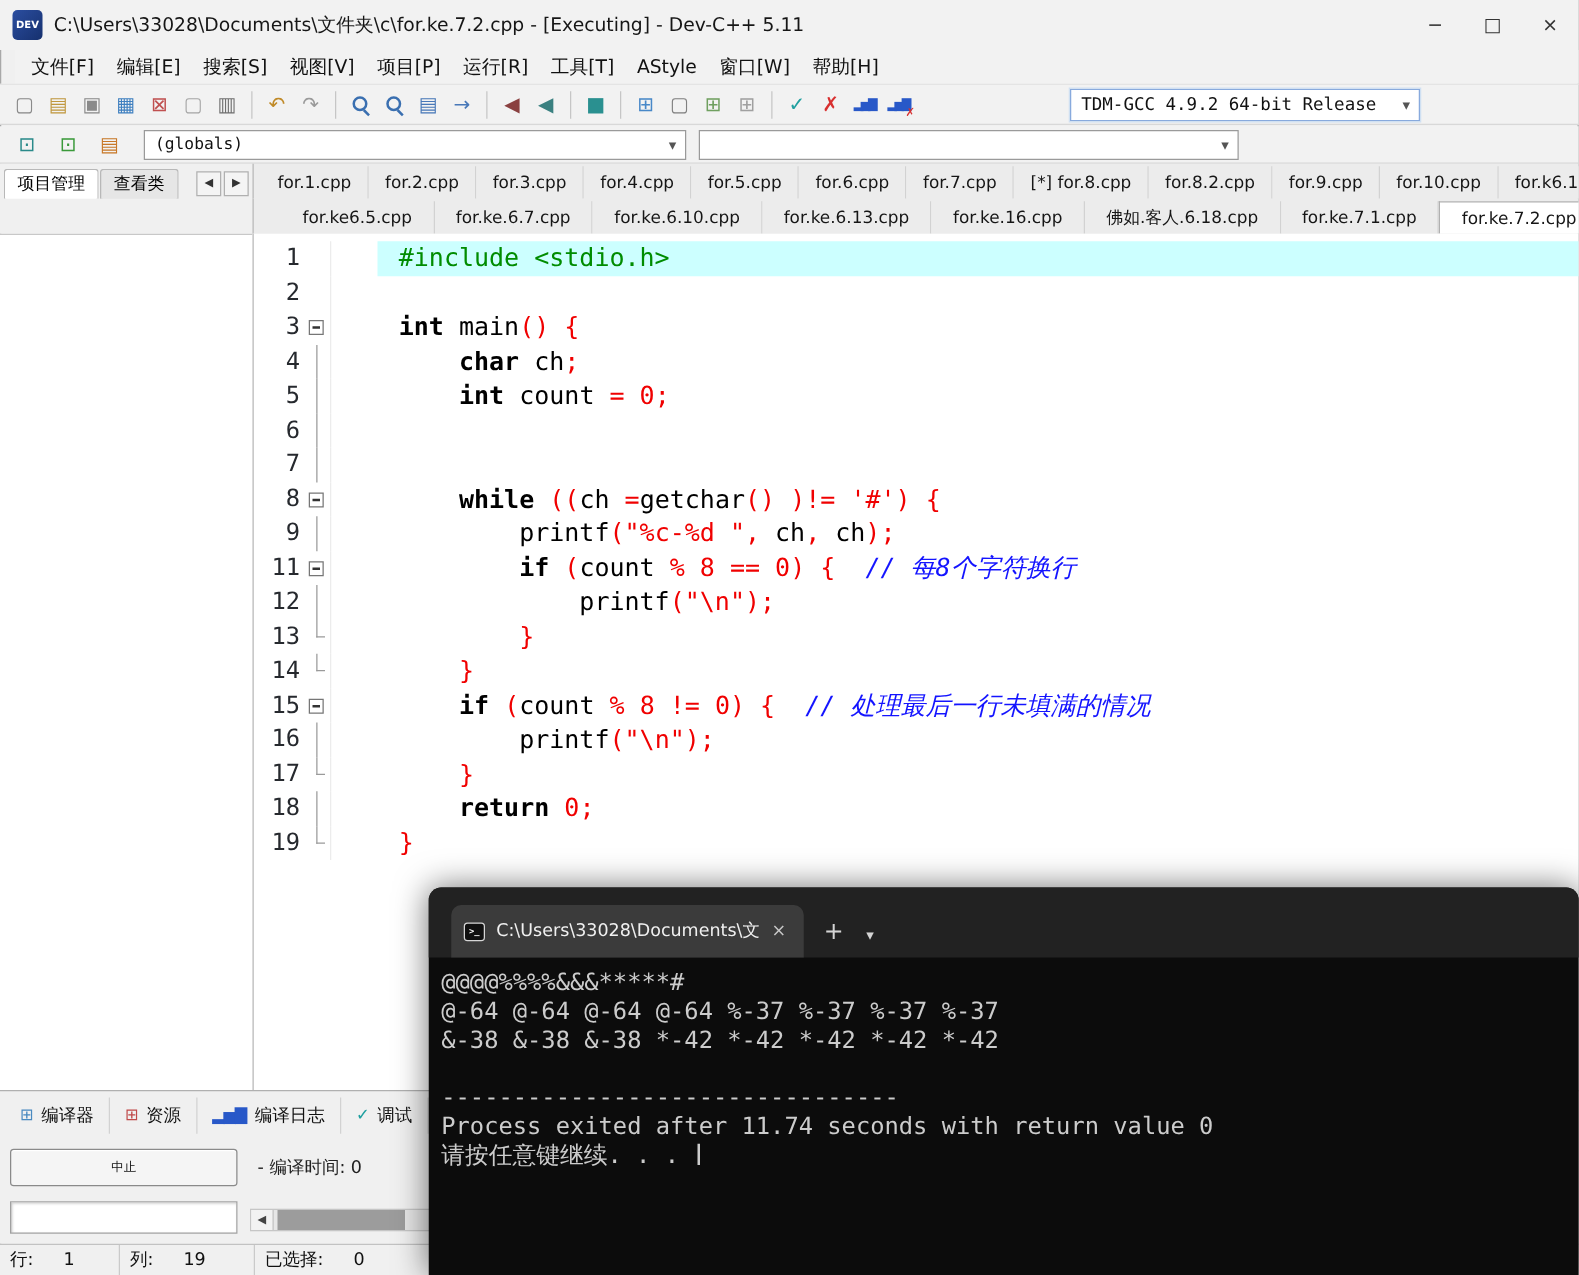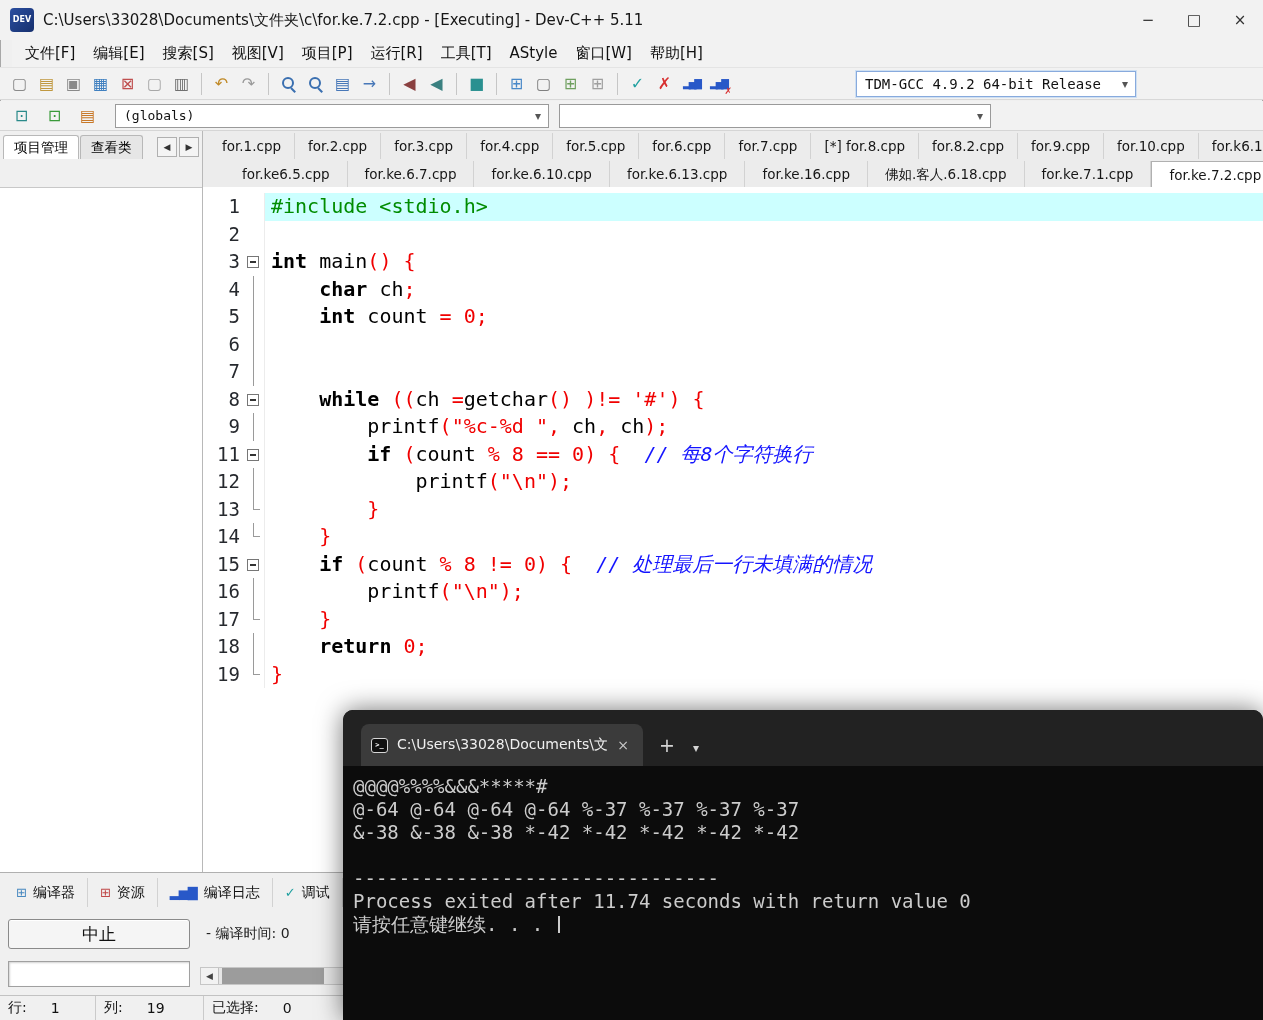--- a/index.html
+++ b/index.html
@@ -56,35 +56,35 @@
   .file-tab.active { background:#fff; border:1px solid #b0b0b0; border-bottom:none; }
   
   .editor { position:absolute; left:202px; top:187px; width:1061px; height:685px; background:#fff; border-left:1px solid #b8b8b8; padding-top:6px; overflow:hidden; }
   .ed-row { display:flex; height:27.5px; }
   .ed-num { width:41px; flex:none; text-align:right; padding-right:4px; font:19px/27.5px "DejaVu Sans Mono", monospace; color:#26292e; }
   .ed-fold { width:21px; flex:none; position:relative; border-right:1px solid #ececec; }
   .fold-box { position:absolute; left:3px; top:8px; width:12px; height:12px; border:1px solid #767676; background:#fff; }
   .fold-box::after { content:""; position:absolute; left:2px; top:4px; width:6px; height:2px; background:#333; }
   .fold-line { position:absolute; left:9px; top:0; width:1px; height:100%; background:#9a9a9a; }
   .fold-endmark { position:absolute; left:9px; top:0; width:7px; height:14px; border-left:1px solid #9a9a9a; border-bottom:1px solid #9a9a9a; }
-  .ed-code { flex:1; font:20px/27.5px "DejaVu Sans Mono", monospace; white-space:pre; color:#000; padding-left:6px; }
+  .ed-code { flex:1; font:20px/27.5px "DejaVu Sans Mono", monospace; white-space:pre; color:#000; padding-left:17px;margin-left:37px; }
   .ed-row.hl .ed-code { background:#ccffff; }
   .tk-pre { color:#008c00; }
   .tk-kw  { color:#000; font-weight:bold; }
   .tk-pl  { color:#000; }
   .tk-sym { color:#f00000; }
   .tk-str { color:#f00000; }
   .tk-num { color:#f00000; }
   .tk-cm  { color:#1414ff; font-style:italic; }
   
   .bottom-panel { position:absolute; left:0; top:872px; width:100%; height:123px; background:#f0f0f0; border-top:1px solid #b0b0b0; }
   .bp-tabs { position:absolute; left:4px; top:5px; display:flex; height:29px; align-items:center; }
   .bp-tab { display:flex; align-items:center; gap:7px; padding:0 12px; height:29px; font-size:14px; color:#111; border-right:1px solid #d2d2d2; white-space:nowrap; }
   .bp-icon { font-size:13px; line-height:1; letter-spacing:-1px; }
-  .abort-btn { position:absolute; left:8px; top:46px; width:182px; height:30px; background:#f5f5f5; border:1px solid #8a8a8a; border-radius:3px; box-shadow:inset 0 1px 0 #fff; font-size:17px; display:flex; align-items:center; justify-content:center; color:#111; }
+  .abort-btn { position:absolute; left:8px; top:46px; width:182px; height:30px; background:#f5f5f5; border:1px solid #8a8a8a; border-radius:3px; box-shadow:inset 0 1px 0 #fff; font-size:10px; display:flex; align-items:center; justify-content:center; color:#111; }
   .compile-time { position:absolute; left:206px; top:52px; font-size:14px; color:#222; white-space:nowrap; }
   .progress-box { position:absolute; left:8px; top:88px; width:182px; height:26px; background:#fff; border:1px solid #a0a0a0; box-shadow:inset 1px 1px 2px rgba(0,0,0,0.18); }
   .hscroll { position:absolute; left:200px; top:94px; width:860px; height:18px; background:#e6e6e6; border:1px solid #c6c6c6; display:flex; align-items:center; }
   .hs-btn { width:18px; height:16px; font-size:9px; display:flex; align-items:center; justify-content:center; color:#444; background:#f2f2f2; border-right:1px solid #c0c0c0; flex:none; }
   .hs-thumb { width:102px; height:16px; background:#9c9c9c; margin-left:3px; flex:none; }
   
   .statusbar { position:absolute; left:0; top:995px; width:100%; height:25px; background:#f0f0f0; border-top:1px solid #c2c2c2; display:flex; align-items:center; font-size:14px; color:#111; }
   .sb-seg { height:100%; display:flex; align-items:center; padding:0 8px; border-right:1px solid #cacaca; gap:24px; }
   .sb-seg1 { width:96px; } .sb-seg2 { width:108px; } .sb-seg3 { width:148px; }
   

